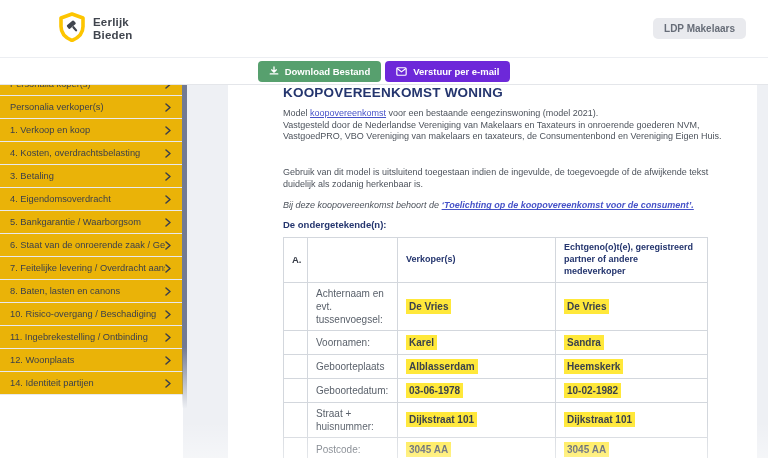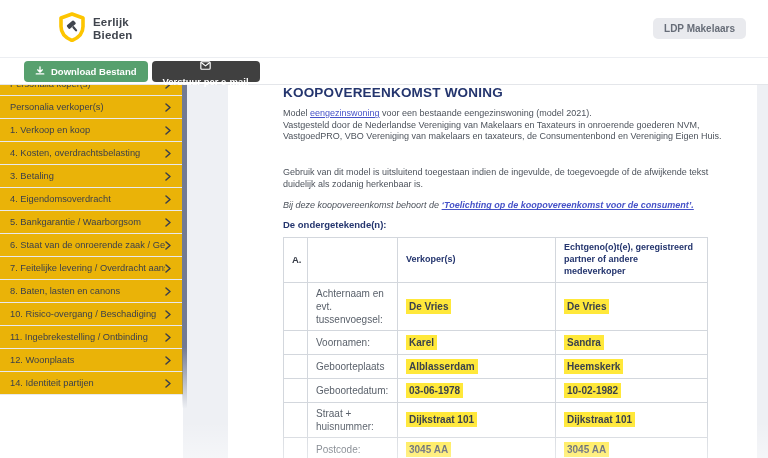--- a/index.html
+++ b/index.html
@@ -18,30 +18,30 @@
   .brand { display:flex; align-items:center; gap:7px; }
   .brand-text { font-size:11.5px; font-weight:bold; color:#40454e; line-height:1.08; letter-spacing:.2px; }
   .badge {
     background:#e9eaee; color:#676d78; font-size:10px; font-weight:bold;
     padding:5px 11px; border-radius:5px;
   }
 
   
   .toolbar {
     height:27px; background:#ffffff; border-bottom:1px solid #e4e6ea;
-    display:flex; align-items:center; justify-content:flex-start; gap:4px;
+    display:flex; align-items:center; justify-content:center; gap:4px;
     padding:0 24px; position:relative; z-index:5;
   }
   .btn {
     display:inline-flex; align-items:center; gap:6px; height:21px;
     border:none; border-radius:4px; padding:0 11px; cursor:pointer;
     font-family:inherit; font-size:9.5px; font-weight:bold; color:#ffffff;
   }
   .btn-green { background:#57a06e; }
-  .btn-blue  { background:#404040;flex-direction:column; }
+  .btn-blue  { background:#6d28d9; }
   .btn svg { display:block; }
 
   
   .main { position:absolute; top:72px; left:0; right:0; bottom:0; }
 
   
   .sidebar {
     position:absolute; left:0; top:0; width:183px; background:#ffffff;
     height:500px; border-top:1px solid #e8e9ed;
   }
@@ -229,21 +229,21 @@
         <svg class="chev" width="6" height="9" viewBox="0 0 6 9">
           <path d="M1 1 L5 4.5 L1 8" fill="none" stroke="#3a3f4b" stroke-width="1.5" stroke-linecap="round" stroke-linejoin="round"></path>
         </svg>
       </div>
     </nav>
   <div class="v-scrollbar"></div>
 
   <div class="panel">
     <div class="doc-title">KOOPOVEREENKOMST WONING</div>
 
-    <p class="para"><span>Model </span><a class="t-link">eengezinswoning</a><span> voor een bestaande eengezinswoning (model 2021).</span><br><span>Vastgesteld door de Nederlandse Vereniging van Makelaars en Taxateurs in onroerende goederen NVM, VastgoedPRO, VBO Vereniging van makelaars en taxateurs, de Consumentenbond en Vereniging Eigen Huis.</span></p>
+    <p class="para"><span>Model </span><a class="t-link">koopovereenkomst</a><span> voor een bestaande eengezinswoning (model 2021).</span><br><span>Vastgesteld door de Nederlandse Vereniging van Makelaars en Taxateurs in onroerende goederen NVM, VastgoedPRO, VBO Vereniging van makelaars en taxateurs, de Consumentenbond en Vereniging Eigen Huis.</span></p>
 
     <p class="para">Gebruik van dit model is uitsluitend toegestaan indien de ingevulde, de toegevoegde of de afwijkende tekst duidelijk als zodanig herkenbaar is.</p>
 
     <p class="attachment"><span>Bij deze koopovereenkomst behoort de </span><a class="t-link">‘Toelichting op de koopovereenkomst voor de consument’.</a></p>
 
     <div class="signatories">De ondergetekende(n):</div>
 
     <table class="persons">
       <colgroup>
           <col class="c1">

